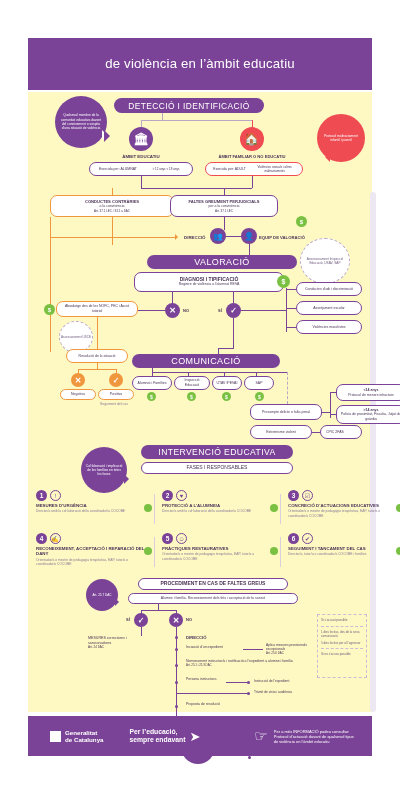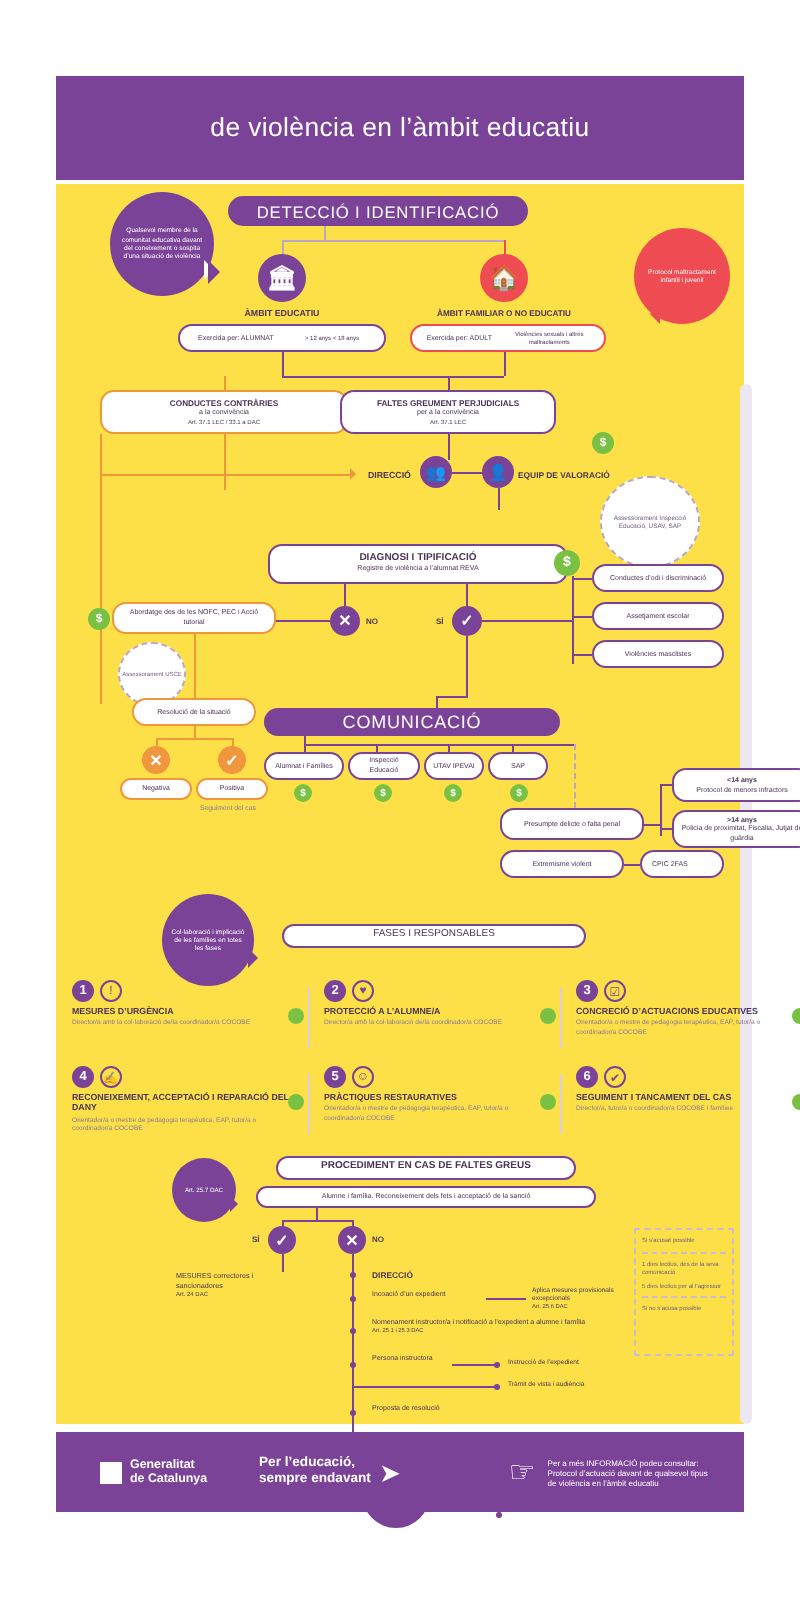--- a/index.html
+++ b/index.html
@@ -15,21 +15,21 @@
   
   .hdr {
     position:absolute; left:28px; top:38px; width:344px; height:52px;
     background:#7b4397; display:flex; align-items:center; justify-content:center;
     text-align:center;
   }
   .hdr-t { color:#fff; font-size:13.2px; line-height:16px; font-weight:400; letter-spacing:.2px;}
 
   .canvas {
     position:absolute; left:28px; top:92px; width:344px; height:620px;
-    background:#fde047;
+    background:#fef9c3;
   }
   .rail { position:absolute; right:-4px; top:100px; width:6px; height:520px;
           background:#ece7f1; border-radius:3px;}
 
   
   .pill {
     position:absolute; background:#7b4397; color:#fff; border-radius:11px;
     display:flex; align-items:center; justify-content:center; text-align:center;
     font-size:8.4px; letter-spacing:.4px;
   }
@@ -190,20 +190,23 @@
     <div class="lbl b" style="left:231px; top:143px; font-size:4.2px;">
       <span>EQUIP DE VALORACIÓ</span>
     </div>
     <div class="circ gr" style="left:268px; top:124px; width:11px; height:11px; font-size:6px;">$</div>
 
     <div class="dbub" style="left:272px; top:146px; width:50px; height:46px;">
       <span>Assessorament Inspecció Educació, USAV, SAP</span>
     </div>
 
     <div class="ln" style="left:221px; top:152px; width:1px; height:11px;"></div>
+    <div class="pill" style="left:119px; top:163px; width:150px; height:14px; font-size:9px;">
+      <span>VALORACIÓ</span>
+    </div>
 
     <div class="obox" style="left:106px; top:180px; width:150px; height:20px;">
       <span class="t1 bold" style="font-size:5px;">DIAGNOSI I TIPIFICACIÓ</span>
       <span class="t2">Registre de violència a l’alumnat REVA</span>
     </div>
     <div class="circ gr" style="left:249px; top:183px; width:13px; height:13px; font-size:7px;">$</div>
 
     <div class="ln" style="left:144px; top:200px; width:1px; height:12px;"></div>
     <div class="ln" style="left:205px; top:200px; width:1px; height:12px;"></div>
     <div class="circ pu" style="left:137px; top:211px; width:15px; height:15px; font-size:8px;">✕</div>
@@ -314,20 +317,23 @@
       <span class="t2 bold">&lt;14 anys</span>
       <span class="t2">Protocol de menors infractors</span>
     </div>
     <div class="obox" style="left:308px; top:313px; width:70px; height:19px;">
       <span class="t2 bold">&gt;14 anys</span>
       <span class="t2">Policia de proximitat, Fiscalia, Jutjat de guàrdia</span>
     </div>
     <div class="ln" style="left:302px; top:300px; width:6px; height:1px;"></div>
     <div class="ln" style="left:302px; top:322px; width:6px; height:1px;"></div>
 
+    <div class="pill" style="left:113px; top:353px; width:152px; height:14px; font-size:8.6px;">
+      <span>INTERVENCIÓ EDUCATIVA</span>
+    </div>
     <div class="obox" style="left:113px; top:370px; width:152px; height:12px;">
       <span class="t1" style="font-size:5px;">FASES I RESPONSABLES</span>
     </div>
     <div class="bub pu" style="left:53px; top:355px; width:46px; height:46px;">
       <span>Col·laboració i implicació de les famílies en totes les fases</span>
     </div>
     <div style="position:absolute;left:96px;top:382px;width:0;height:0;border:5px solid transparent;border-left-color:#7b4397;"></div>
 
     <div class="step" style="left:8px; top:398px;">
       <div class="hd">

